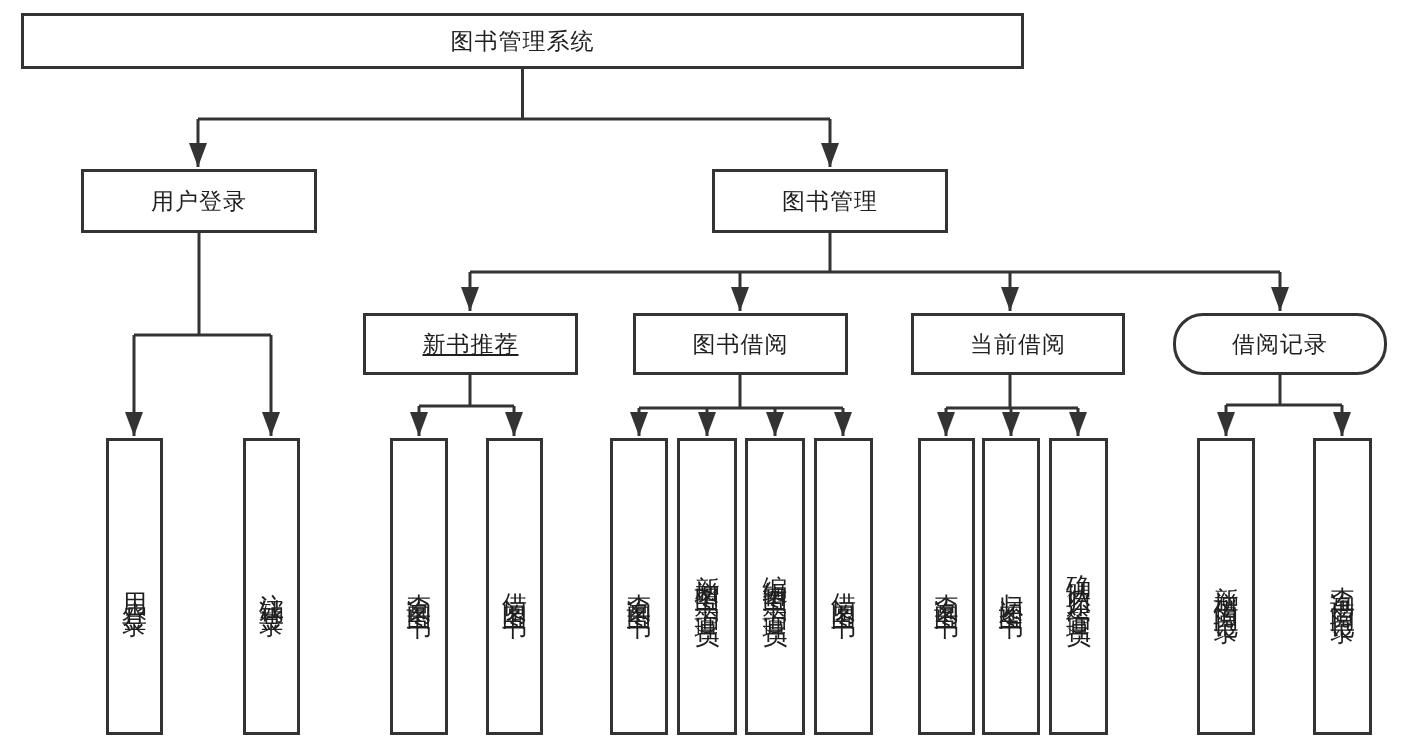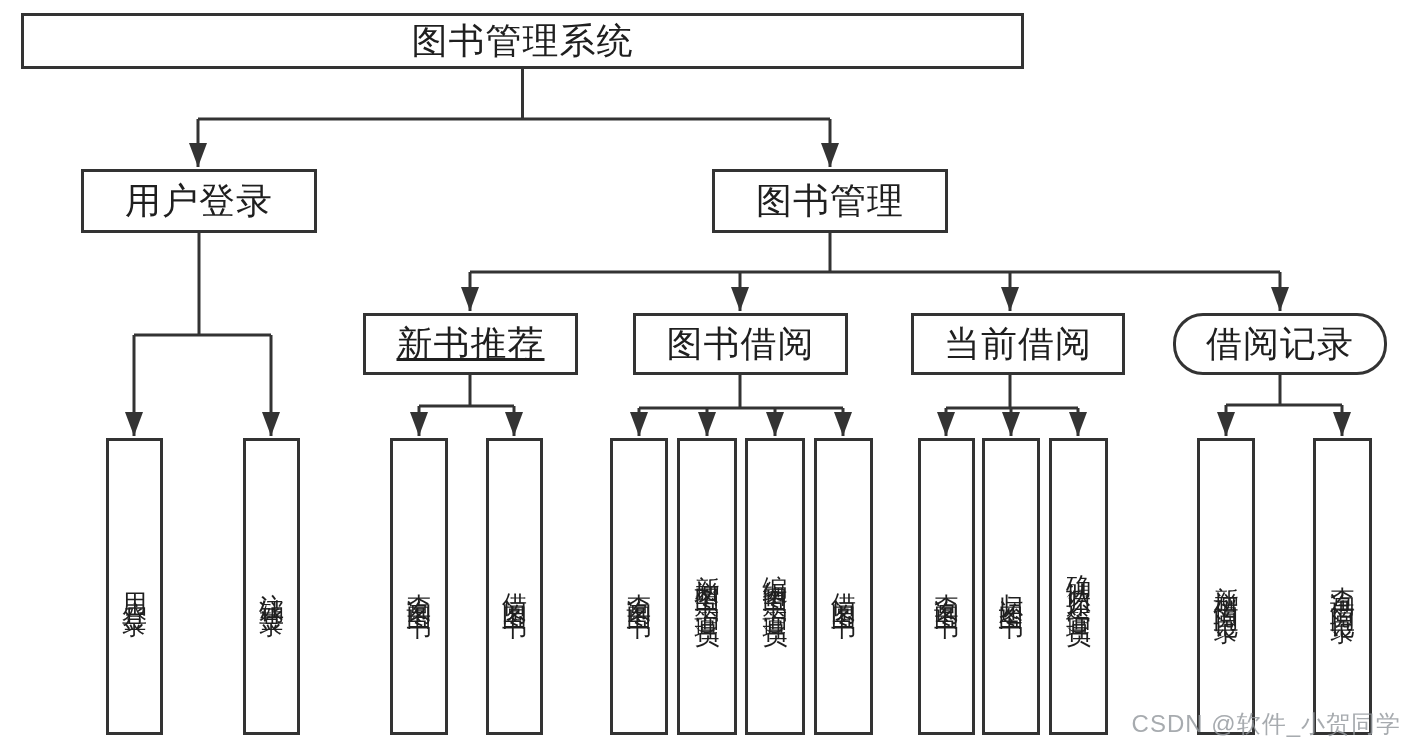--- a/index.html
+++ b/index.html
@@ -20,21 +20,21 @@
   .box {
     position: absolute;
     background: #ffffff;
     border: 3px solid #333333;
     display: flex;
     align-items: center;
     justify-content: center;
     color: #1f1f1f;
   }
   .h-label {
-    font-size: 36px;
+    font-size: 23px;
     letter-spacing: 1px;
     white-space: nowrap;
   }
   .v-label {
     writing-mode: vertical-rl;
     text-orientation: mixed;
     font-size: 25px;
     letter-spacing: 7px;
     line-height: 1;
     white-space: nowrap;
@@ -187,15 +187,14 @@
   <div class="box n-leaf leaf-11">
     <span class="v-label">确认归还（管理员）</span>
   </div>
   <div class="box n-leaf leaf-12">
     <span class="v-label">新增借阅记录</span>
   </div>
   <div class="box n-leaf leaf-13">
     <span class="v-label">查询借阅记录</span>
   </div>
 
-  <div class="watermark">CSDN @软件_小贺同学</div>
 
 </div>
 
 </body></html>

